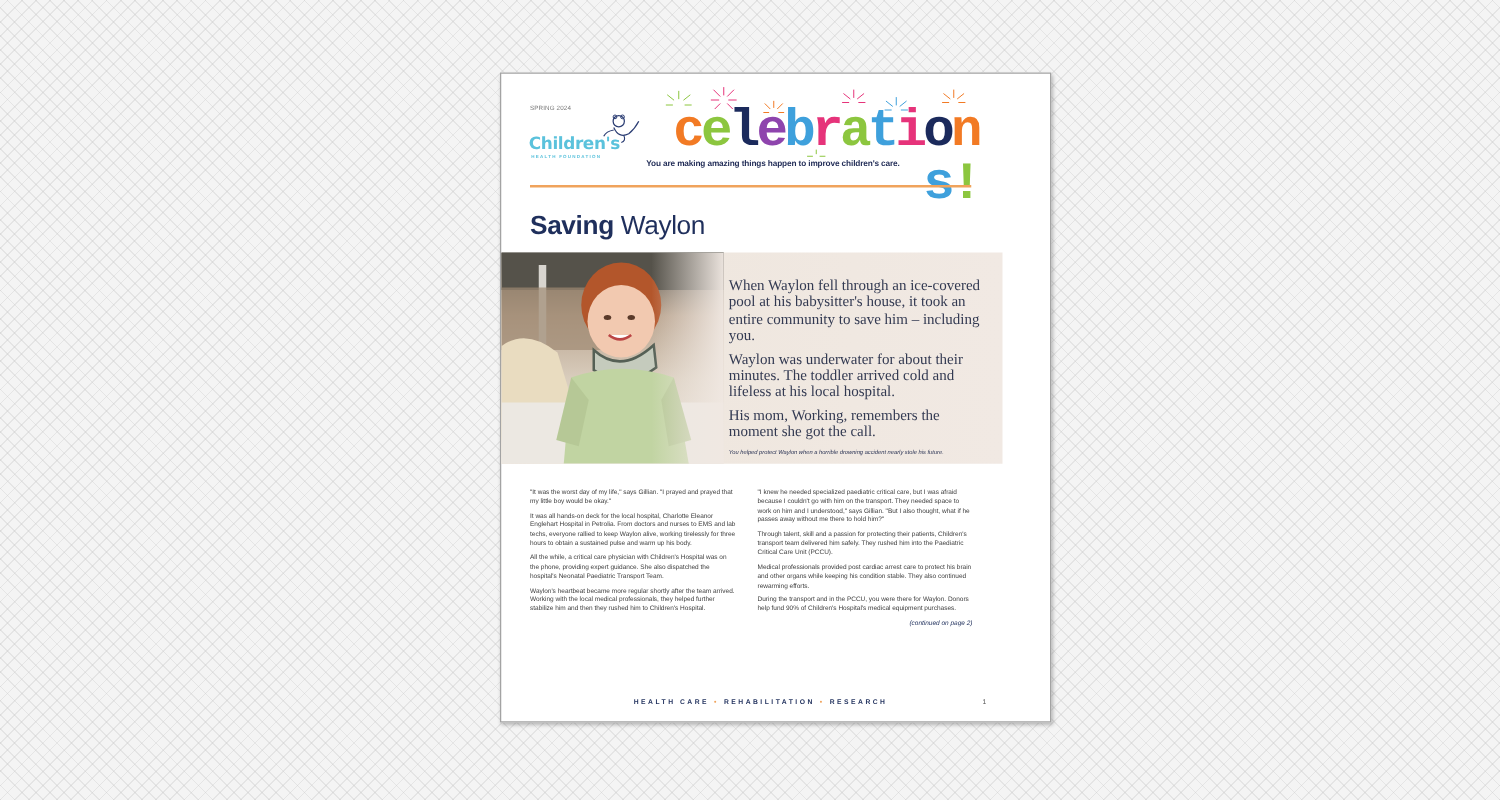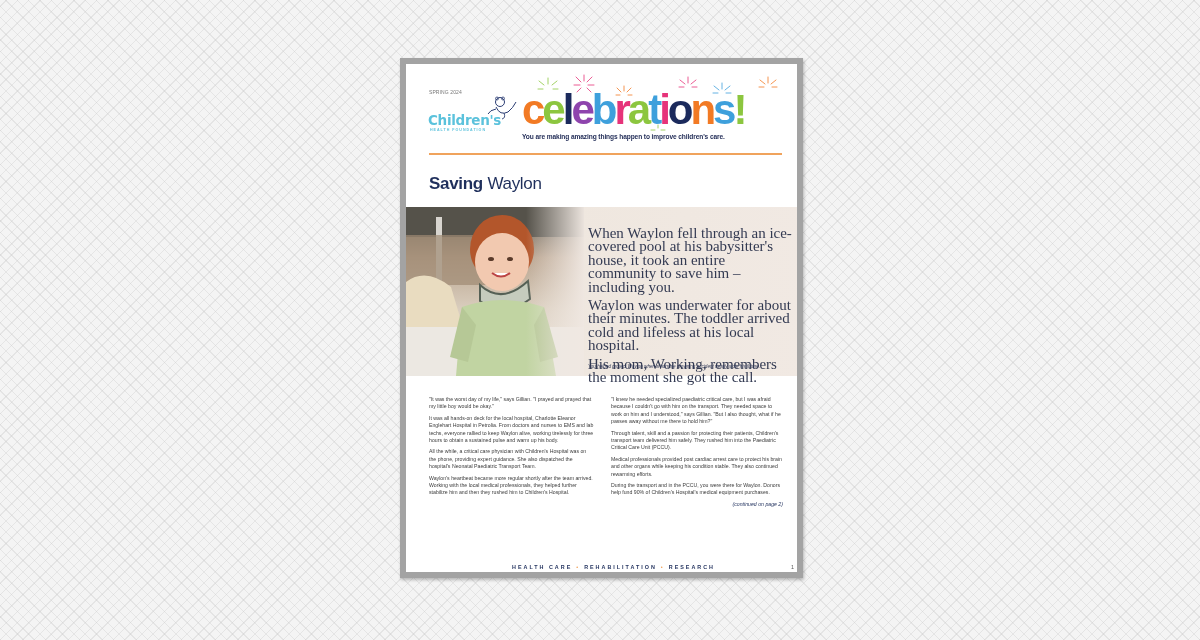--- a/index.html
+++ b/index.html
@@ -8,23 +8,23 @@
     background-color: #f4f4f4;
     background-image:
       repeating-linear-gradient(45deg, rgba(200,200,200,0.35) 0 1px, transparent 1px 8px),
       repeating-linear-gradient(-45deg, rgba(200,200,200,0.35) 0 1px, transparent 1px 8px);
     font-family: "Liberation Sans", sans-serif;
     position: relative;
   }
   .page {
     position: absolute;
     left: 400px; top: 58px;
-    width: 403px; height: 520px;
+    width: 441px; height: 520px;
     background: #ffffff;
-    border: 6px solid #a3a3a3;
+    border: 1px solid #a3a3a3;
     box-shadow: 1px 2px 3px rgba(0,0,0,0.25);
     overflow: hidden;
   }
   .issue {
     position: absolute; left: 23px; top: 25px;
     font-size: 5px; color: #777; letter-spacing: 0.1px;
   }
   .logo { position: absolute; left: 22px; top: 32px; width: 92px; height: 38px; }
   .logo-word {
     position: absolute; left: 0; top: 16px;
@@ -33,56 +33,56 @@
   }
   .logo-sub {
     position: absolute; left: 2px; top: 32px;
     font-size: 3.6px; color: #5bc2dc; letter-spacing: 1px; font-weight: bold;
   }
   .logo-bear { position: absolute; left: 58px; top: 0px; }
 
   .banner { position: absolute; left: 112px; top: 10px; width: 270px; height: 70px; }
   .bursts { position: absolute; left: 0; top: 0; }
   .celebrations {
-    position: absolute; left: 4px; top: 15px;
-    font-family: Liberation Sans, sans-serif; font-weight: bold;
-    font-size: 42px; letter-spacing: -3px; line-height: 1;
+    position: absolute; left: 16px; top: 15px;
+    font-family: Liberation Mono, monospace; font-weight: bold;
+    font-size: 42px; letter-spacing: -3px; line-height: 1; text-align: right;
   }
   .celebrations span { display: inline-block; }
   .tagline {
     position: absolute; left: 116px; top: 69px;
     font-size: 6.6px; font-weight: bold; color: #1f2a55; white-space: nowrap;
     letter-spacing: -0.1px;
   }
   .rule {
     position: absolute; left: 23px; top: 89px; width: 353px; height: 2px;
     background: #f0a35c;
   }
   .title {
     position: absolute; left: 23px; top: 110px;
-    font-size: 17px; color: #1f2f5c; letter-spacing: -0.3px;
+    font-size: 21px; color: #1f2f5c; letter-spacing: -0.3px;
   }
   .title b { font-weight: bold; }
 
   .hero {
     position: absolute; left: 0; top: 143px; width: 401px; height: 169px;
     background: linear-gradient(90deg, #e6ddd2 0%, #efe7df 40%, #f1e9e3 100%);
   }
   .photo {
     position: absolute; left: 0; top: 0; width: 178px; height: 169px;
     background: linear-gradient(180deg, #4a4a44 0%, #b9a48f 30%, #d9cdbd 60%, #efe8e0 100%);
     overflow: hidden;
   }
   .photo-fade {
     position: absolute; left: 120px; top: 0; width: 60px; height: 169px;
     background: linear-gradient(90deg, rgba(240,233,226,0) 0%, #f0e8e2 100%);
   }
   .hero-text {
     position: absolute; left: 182px; top: 20px; width: 205px;
-    font-family: "Liberation Serif", serif; font-size: 15px; line-height: 13.4px;
+    font-family: "Liberation Serif", serif; font-size: 12px; line-height: 13.4px;
     color: #333a52;
   }
   .hero-text p { margin-bottom: 5px; }
   .caption {
     position: absolute; left: 182px; top: 157px;
     font-size: 4.6px; font-style: italic; color: #2a3354; white-space: nowrap;
   }
 
   .col {
     position: absolute; top: 332px; width: 165px;

